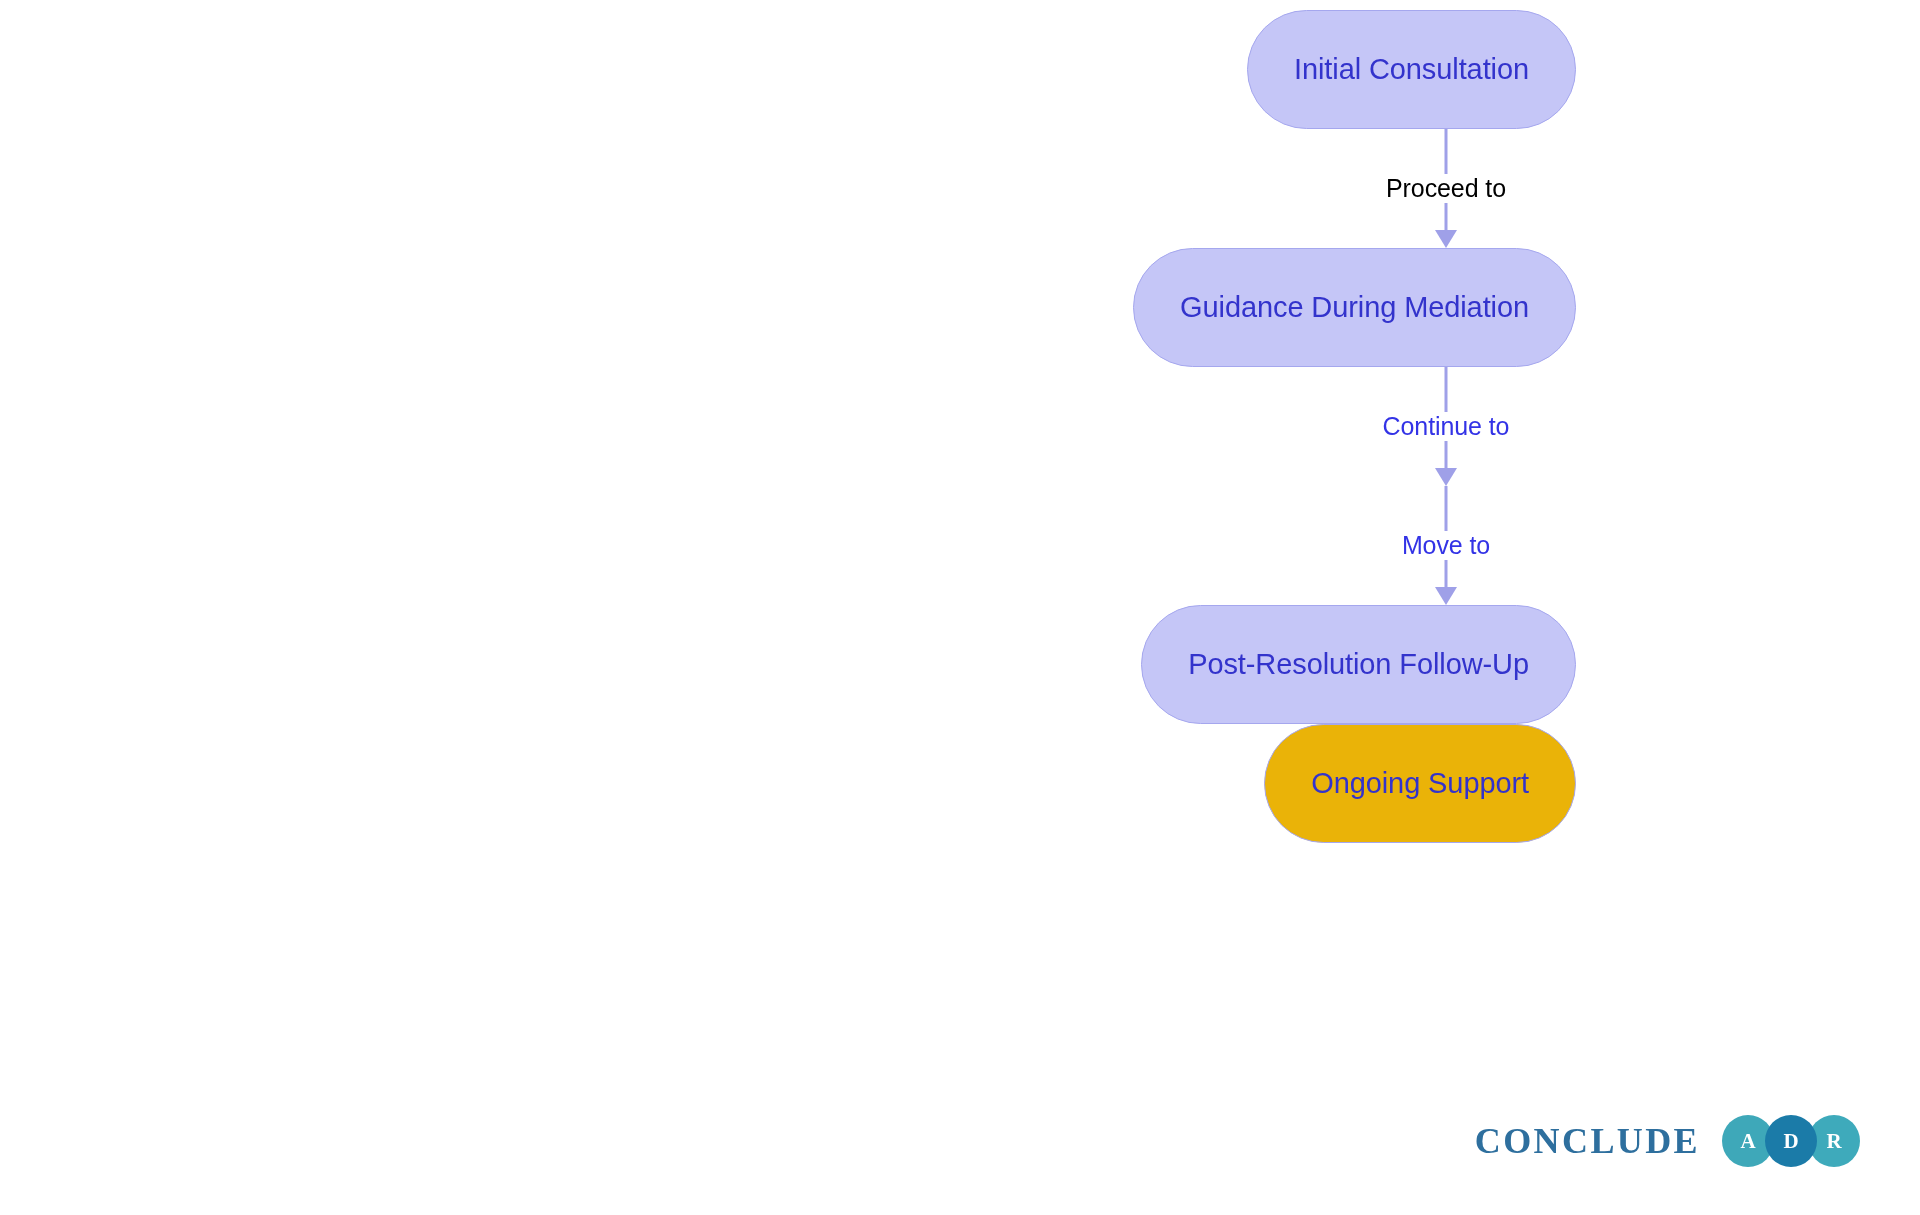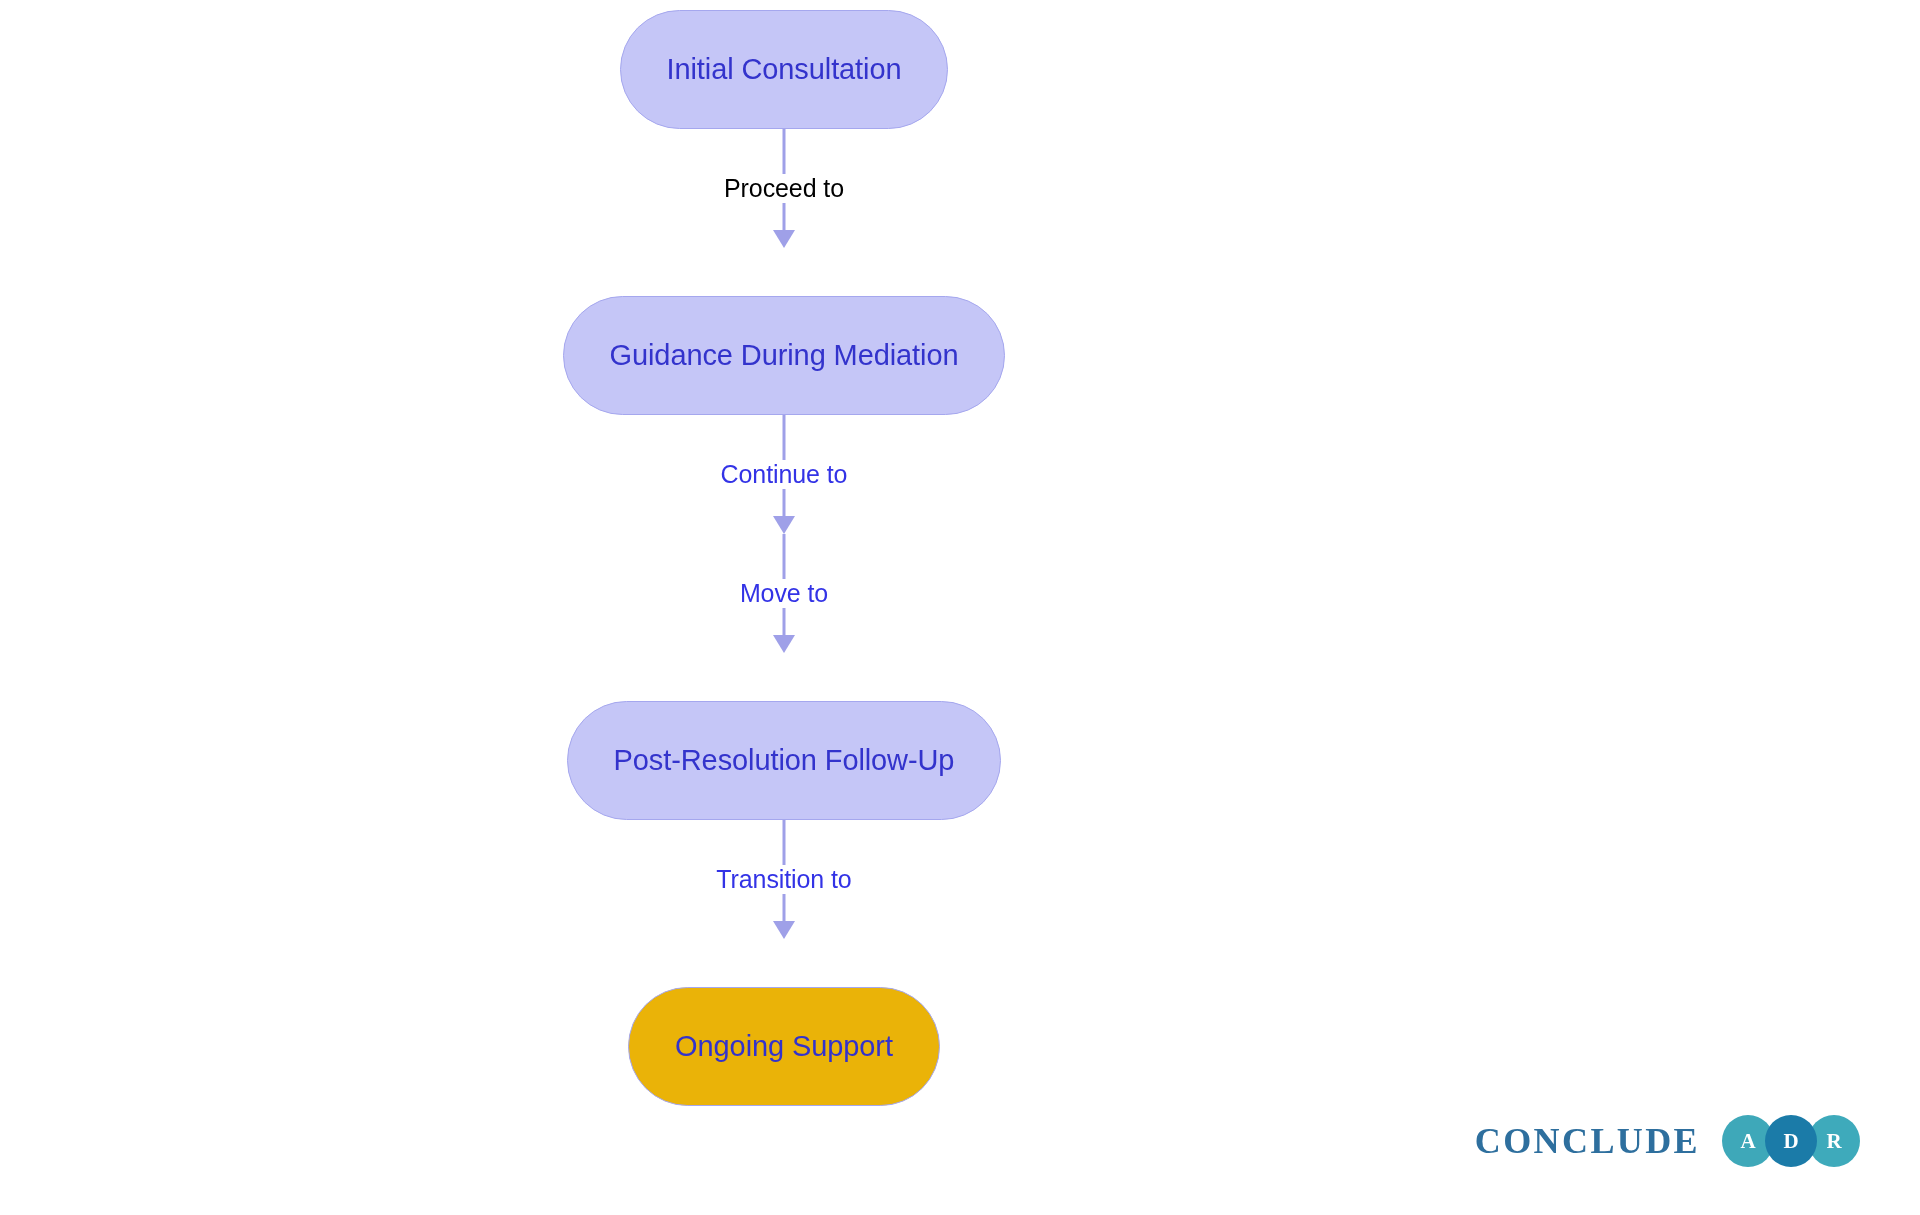--- a/index.html
+++ b/index.html
@@ -25,36 +25,36 @@
 
   
   .flow-column {
     position: absolute;
     left: 0;
     top: 0;
     width: 1568px;
     height: 1100px;
     display: flex;
     flex-direction: column;
-    align-items: center;
+    align-items: flex-end;
+    padding-left: 8px;
   }
 
   
   .node {
     box-sizing: border-box;
     height: 119px;
     border-radius: 60px;
     background: #c5c6f7;
     border: 1.6px solid #a5a7ee;
     display: flex;
     align-items: center;
     justify-content: center;
     padding: 0 46px;
     flex: none;
-    margin-top: 48px;
   }
   .node-label {
     color: #3333cc;
     font-size: 29px;
     font-weight: 400;
     line-height: 1;
     white-space: nowrap;
     letter-spacing: -0.1px;
   }
 
@@ -172,25 +172,20 @@
     <div class="edge">
       <div class="edge-line" style="background: rgb(159, 160, 232);"></div>
       <div class="edge-arrow" style="border-top-color: rgb(159, 160, 232);"></div>
       <span class="edge-label" style="color: rgb(51, 51, 230); background: rgb(255, 255, 255);">Move to</span>
     </div>
 
     <div class="node" style="background: rgb(197, 198, 247); border-color: rgb(165, 167, 238);">
       <span class="node-label" style="color: rgb(51, 51, 204);">Post-Resolution Follow-Up</span>
     </div>
 
-    <div class="edge">
-      <div class="edge-line" style="background: rgb(159, 160, 232);"></div>
-      <div class="edge-arrow" style="border-top-color: rgb(159, 160, 232);"></div>
-      <span class="edge-label" style="color: rgb(51, 51, 230); background: rgb(255, 255, 255);">Transition to</span>
-    </div>
 
     <div class="node" style="background: #eab308; border-color: rgb(165, 167, 238);">
       <span class="node-label" style="color: rgb(51, 51, 204);">Ongoing Support</span>
     </div>
 
   </div>
 
   <div class="brand-logo">
     <span class="brand-wordmark" style="color: rgb(46, 111, 158);">CONCLUDE</span>
     <span class="brand-circles">

